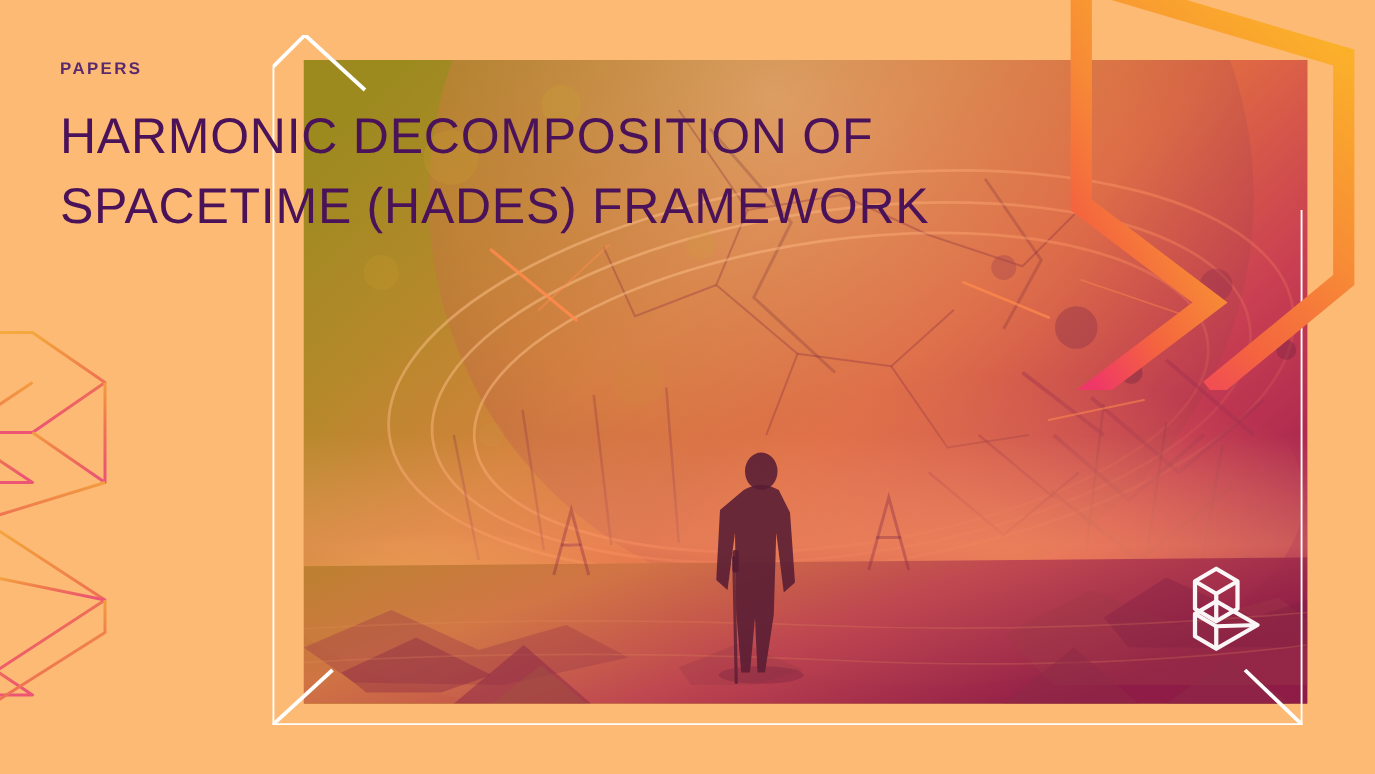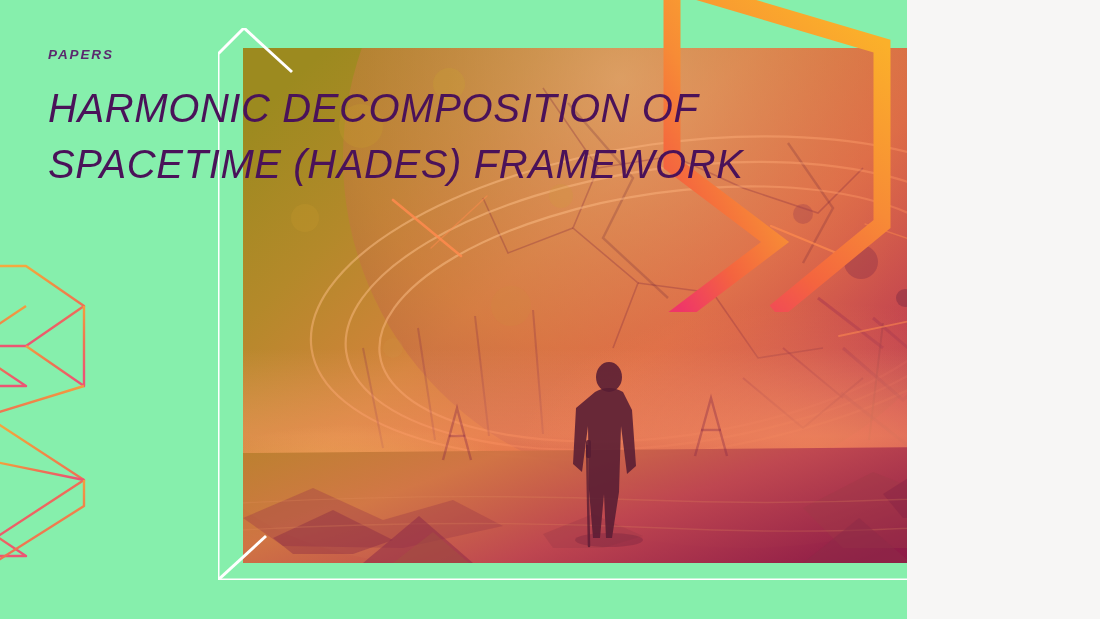--- a/index.html
+++ b/index.html
@@ -7,24 +7,23 @@
 
   html, body {
     width:1100px; height:619px;
     overflow:hidden;
     background:#f7f6f5;
     font-family:"Liberation Sans", sans-serif;
   }
 
   #stage {
     position:relative;
-    width:907px; height:619px;
-    background:#86efac;
+    width:1100px; height:619px;
+    background:#fdba74;
     overflow:hidden;
-    font-style:italic;
   }
 
   
   .frame-deco {
     position:absolute;
     left:218px; top:28px;
     width:824px; height:552px;
     pointer-events:none;
     z-index:3;
   }

